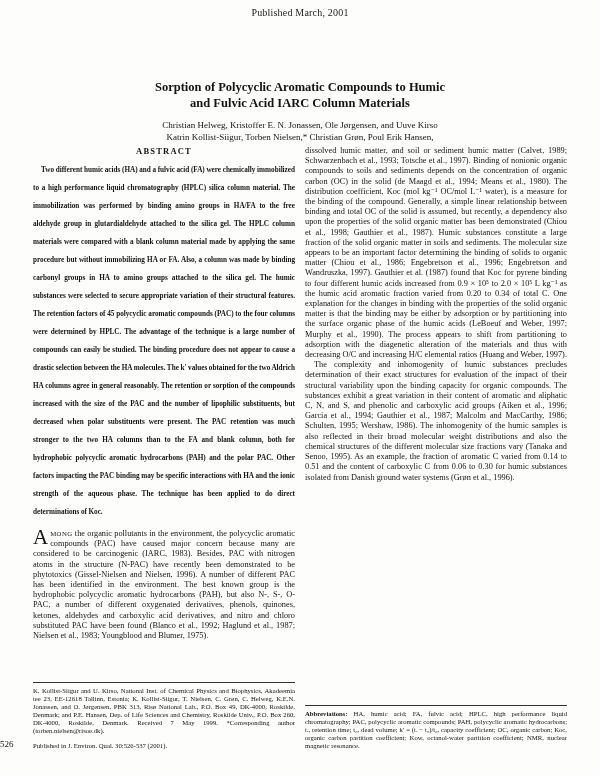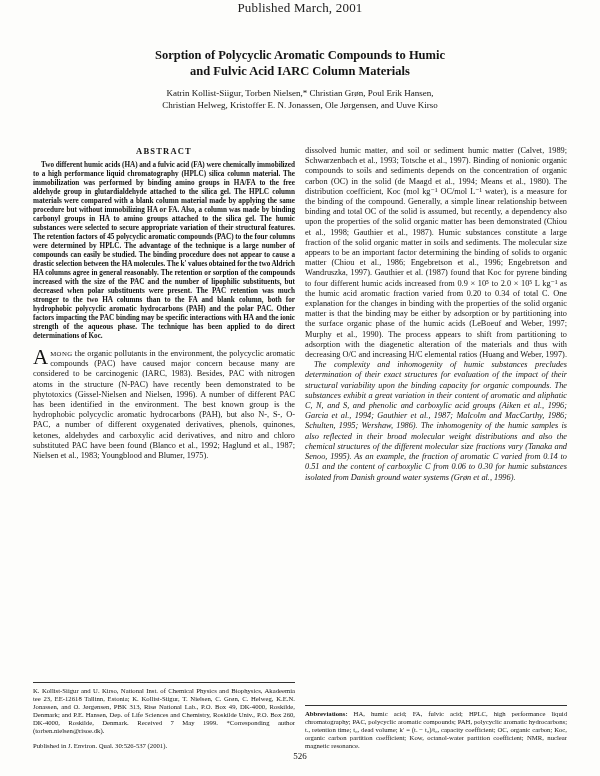--- a/index.html
+++ b/index.html
@@ -7,77 +7,77 @@
   .page {
     position:relative;
     width:600px; height:776px;
     margin:0 auto;
     background:#fdfdfb;
     font-family:"Liberation Serif","DejaVu Serif",serif;
     color:#141414;
     overflow:hidden;
   }
   .published-line {
-    position:absolute; top:0; left:0; right:0;
-    text-align:center; font-size:13px; letter-spacing:.2px; color:#222;
+    position:absolute; top:7px; left:0; right:0;
+    text-align:center; font-size:10px; letter-spacing:.2px; color:#222;
   }
-  .header { padding-top:48px; text-align:center; }
+  .header { padding-top:80px; text-align:center; }
   .title { font-size:12.5px; font-weight:bold; line-height:15.5px; }
   .authors { margin-top:9px; font-size:9px; line-height:11.5px; }
   .content {
     position:absolute; top:146px; left:33px; right:33px; bottom:26px;
     display:flex; gap:10px;
   }
   .col { flex:1 1 0; min-width:0; display:flex; flex-direction:column; text-align:justify; }
   .abstract-heading {
     text-align:center; font-weight:bold; font-size:8.5px;
     letter-spacing:1.2px; margin-bottom:5px;
   }
   .abstract-text {
-    font-size:7.2px; line-height:9px; font-weight:bold;
+    font-size:7.2px; line-height:18px; font-weight:bold;
     text-indent:8px; word-spacing:-0.2px;
   }
   .body-text { font-size:8.3px; line-height:10.2px; }
   .first-para { margin-top:8px; }
   .dropcap {
     float:left; font-size:21px; line-height:17.5px;
     padding-right:2px; font-weight:normal;
   }
   .lead-caps { font-size:6.8px; letter-spacing:.4px; }
-  .indent { text-indent:9px;font-style:italic; }
+  .indent { text-indent:9px; }
   .footnote-block {
     margin-top:auto; border-top:1px solid #333; padding-top:4px;
     font-size:6.7px; line-height:8px; text-align:justify;
   }
   .footnote-pub { margin-top:7px; font-size:6.7px; line-height:8px; text-align:left; }
   .abbrev-block {
     margin-top:auto; border-top:1px solid #333; padding-top:4px;
     font-size:6.7px; line-height:8px; text-align:justify;
   }
   .abbrev-label { font-weight:bold; }
   .page-number {
-    position:absolute; bottom:15px; left:0; right:0;
-    text-align:center; font-size:9px;
+    position:absolute; bottom:27px; left:0; right:0;
+    font-size:9px;
   }
 </style>
 </head>
 <body>
 
 <div class="page">
 
   <div class="published-line">Published March, 2001</div>
 
   <div class="header">
     <div class="title">
       <div>Sorption of Polycyclic Aromatic Compounds to Humic</div>
       <div>and Fulvic Acid IARC Column Materials</div>
     </div>
     <div class="authors">
+      <div>Christian Helweg, Kristoffer E. N. Jonassen, Ole Jørgensen, and Uuve Kirso</div>
       <div>Katrin Kollist-Siigur, Torben Nielsen,* Christian Grøn, Poul Erik Hansen,</div>
-      <div>Christian Helweg, Kristoffer E. N. Jonassen, Ole Jørgensen, and Uuve Kirso</div>
     </div>
   </div>
 
   <div class="content">
 
     <div class="col">
       <div class="abstract-heading">ABSTRACT</div>
       <p class="abstract-text">Two different humic acids (HA) and a fulvic acid (FA) were chemically immobilized to a high performance liquid chromatography (HPLC) silica column material. The immobilization was performed by binding amino groups in HA/FA to the free aldehyde group in glutardialdehyde attached to the silica gel. The HPLC column materials were compared with a blank column material made by applying the same procedure but without immobilizing HA or FA. Also, a column was made by binding carbonyl groups in HA to amino groups attached to the silica gel. The humic substances were selected to secure appropriate variation of their structural features. The retention factors of 45 polycyclic aromatic compounds (PAC) to the four columns were determined by HPLC. The advantage of the technique is a large number of compounds can easily be studied. The binding procedure does not appear to cause a drastic selection between the HA molecules. The k′ values obtained for the two Aldrich HA columns agree in general reasonably. The retention or sorption of the compounds increased with the size of the PAC and the number of lipophilic substituents, but decreased when polar substituents were present. The PAC retention was much stronger to the two HA columns than to the FA and blank column, both for hydrophobic polycyclic aromatic hydrocarbons (PAH) and the polar PAC. Other factors impacting the PAC binding may be specific interactions with HA and the ionic strength of the aqueous phase. The technique has been applied to do direct determinations of Koc.</p>
 
       <p class="body-text first-para">

